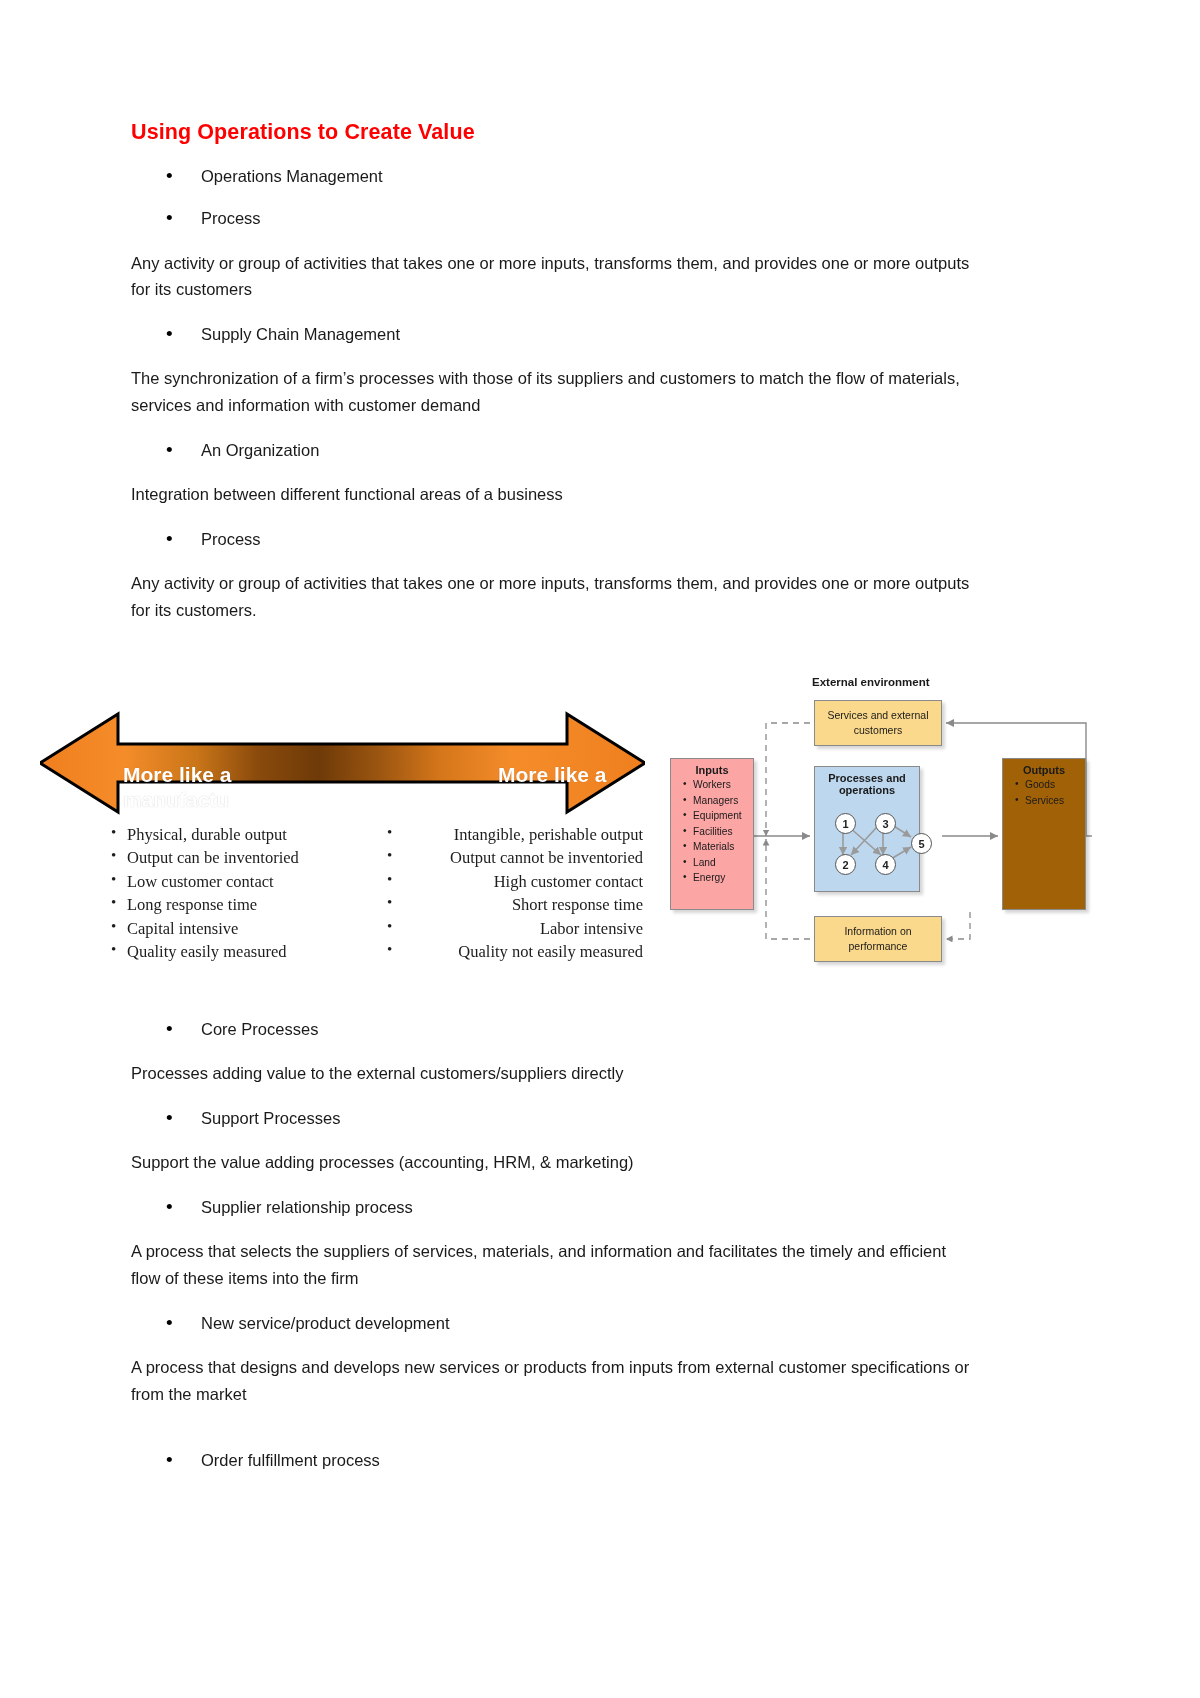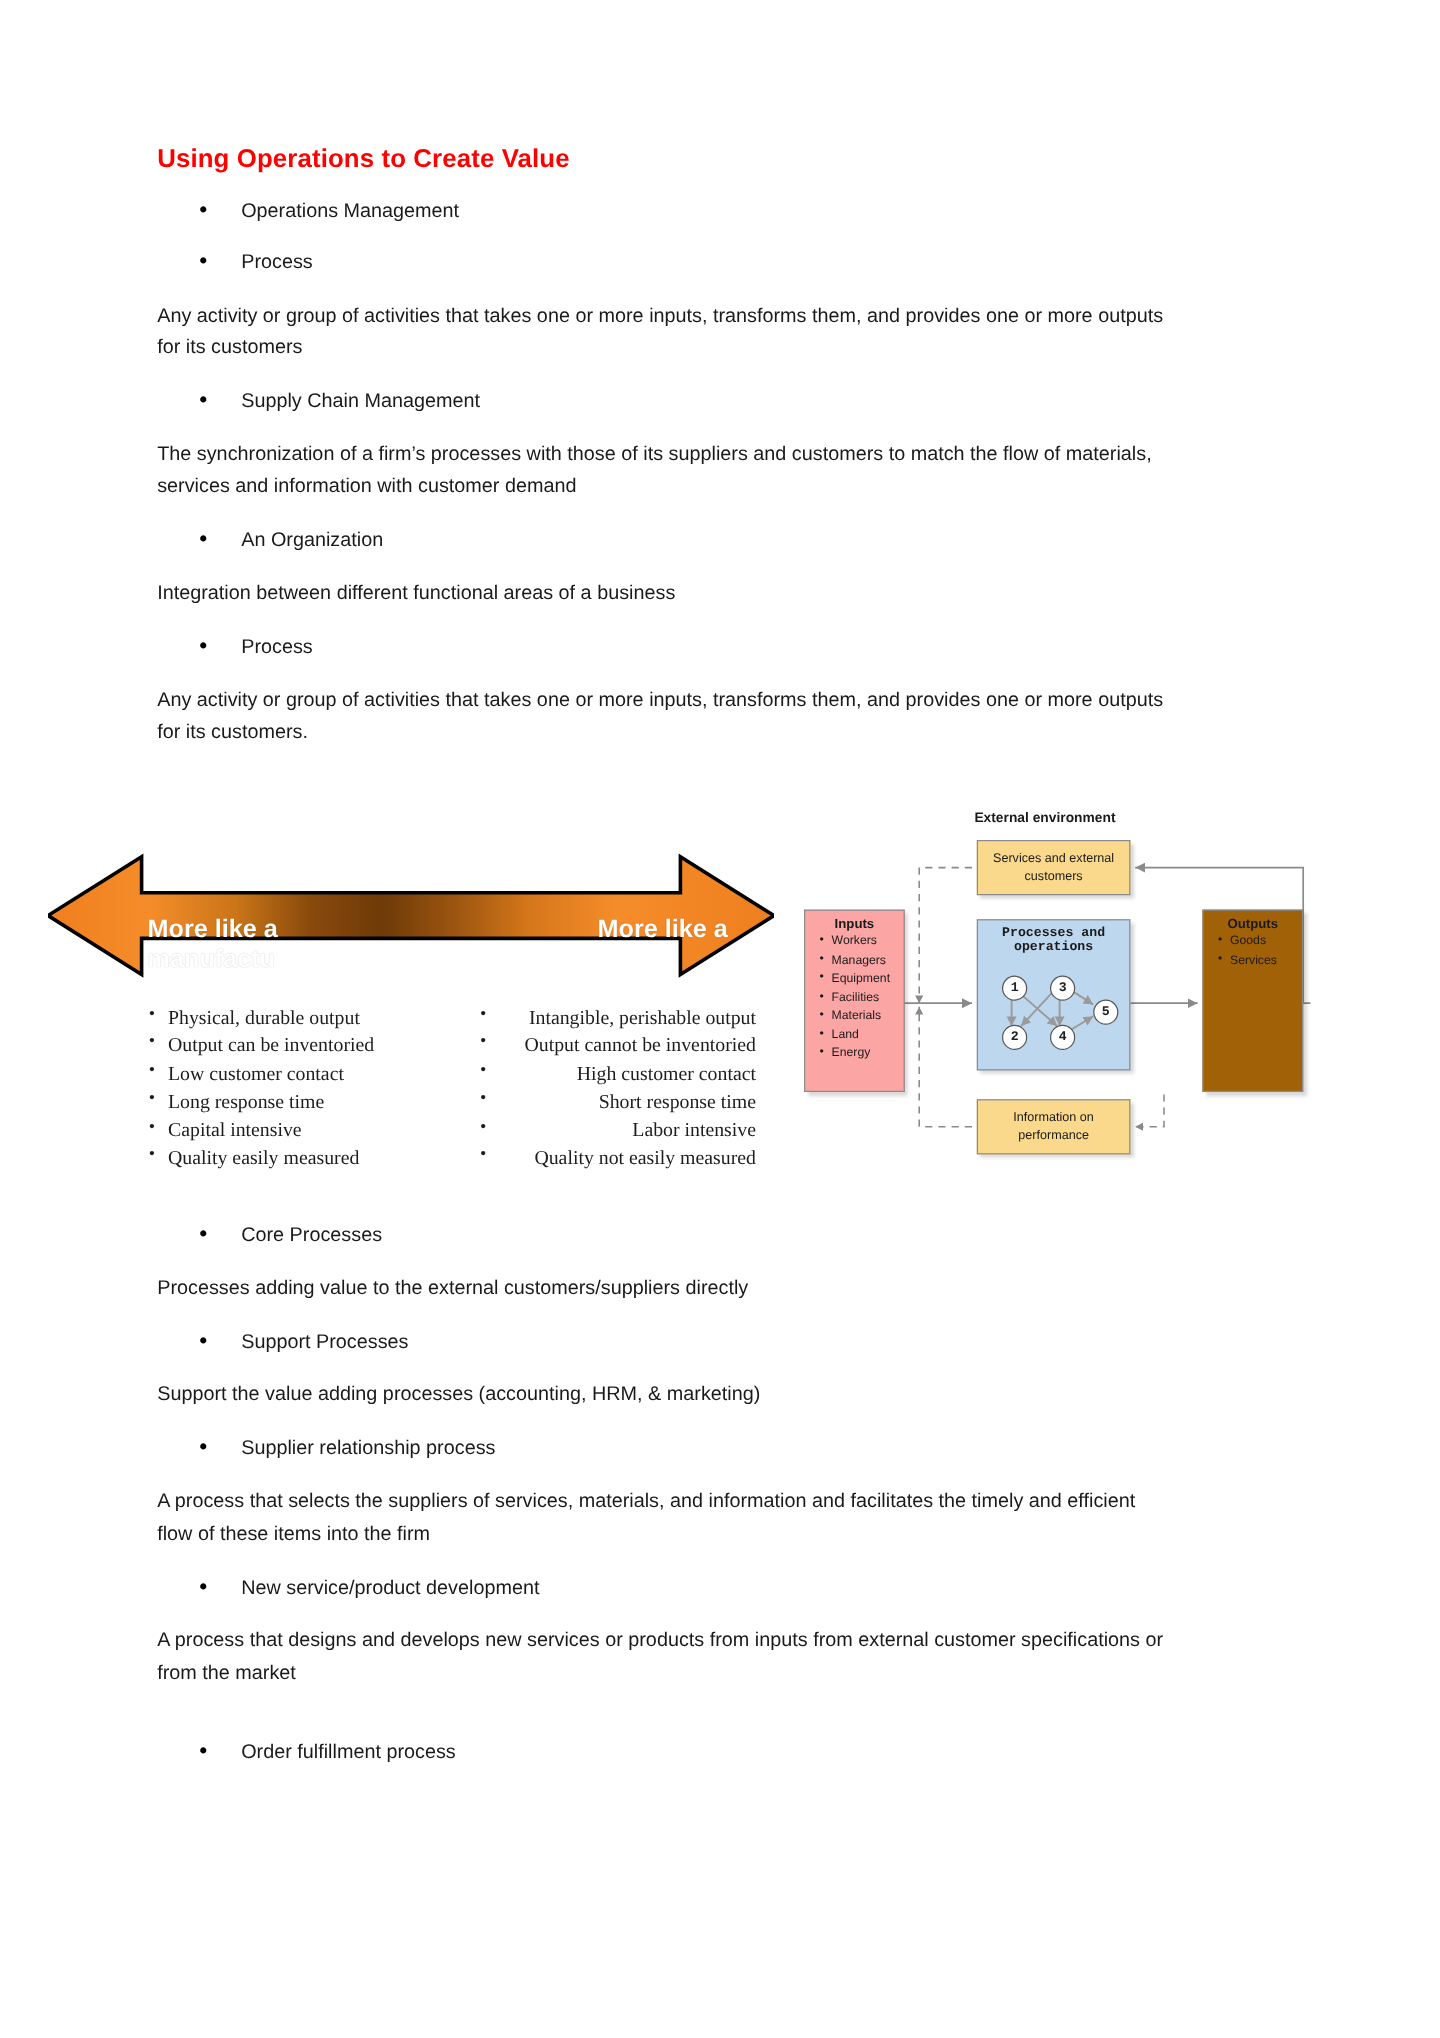--- a/index.html
+++ b/index.html
@@ -105,21 +105,21 @@
   .compare-lists {
     position: absolute;
     left: 106px;
     top: 152px;
     width: 540px;
     display: flex;
     z-index: 6;
   }
   .compare-col { width: 268px; }
   .compare-col ul {
-    margin: 16px;
+    margin: 3px;
     padding: 0;
     list-style: none;
   }
   .compare-col li {
     position: relative;
     font-family: "Liberation Serif", serif;
     font-size: 16.5px;
     color: #1d1d1d;
     line-height: 1.42;
     padding-left: 18px;
@@ -188,23 +188,22 @@
     background: #fbd98c;
     display: flex; align-items: center; justify-content: center;
     text-align: center; line-height: 1.4; font-size: 10.5px;
     padding: 0 6px;
   }
   #box-inputs {
     left: 8px; top: 82px; width: 84px; height: 152px;
     background: #fca5a5;
   }
   #box-processes {
-    left: 152px; top: 90px; width: 128px; height: 126px;
+    left: 152px; top: 90px; width: 106px; height: 126px;
     background: #bdd7ee;
-    font-family: Liberation Mono, monospace;
   }
   #box-outputs {
     left: 340px; top: 82px; width: 84px; height: 152px;
     background: #a16207;
   }
   #box-info {
     left: 152px; top: 240px; width: 128px; height: 46px;
     background: #fbd98c;
     display: flex; align-items: center; justify-content: center;
     text-align: center; line-height: 1.4; font-size: 10.5px;

